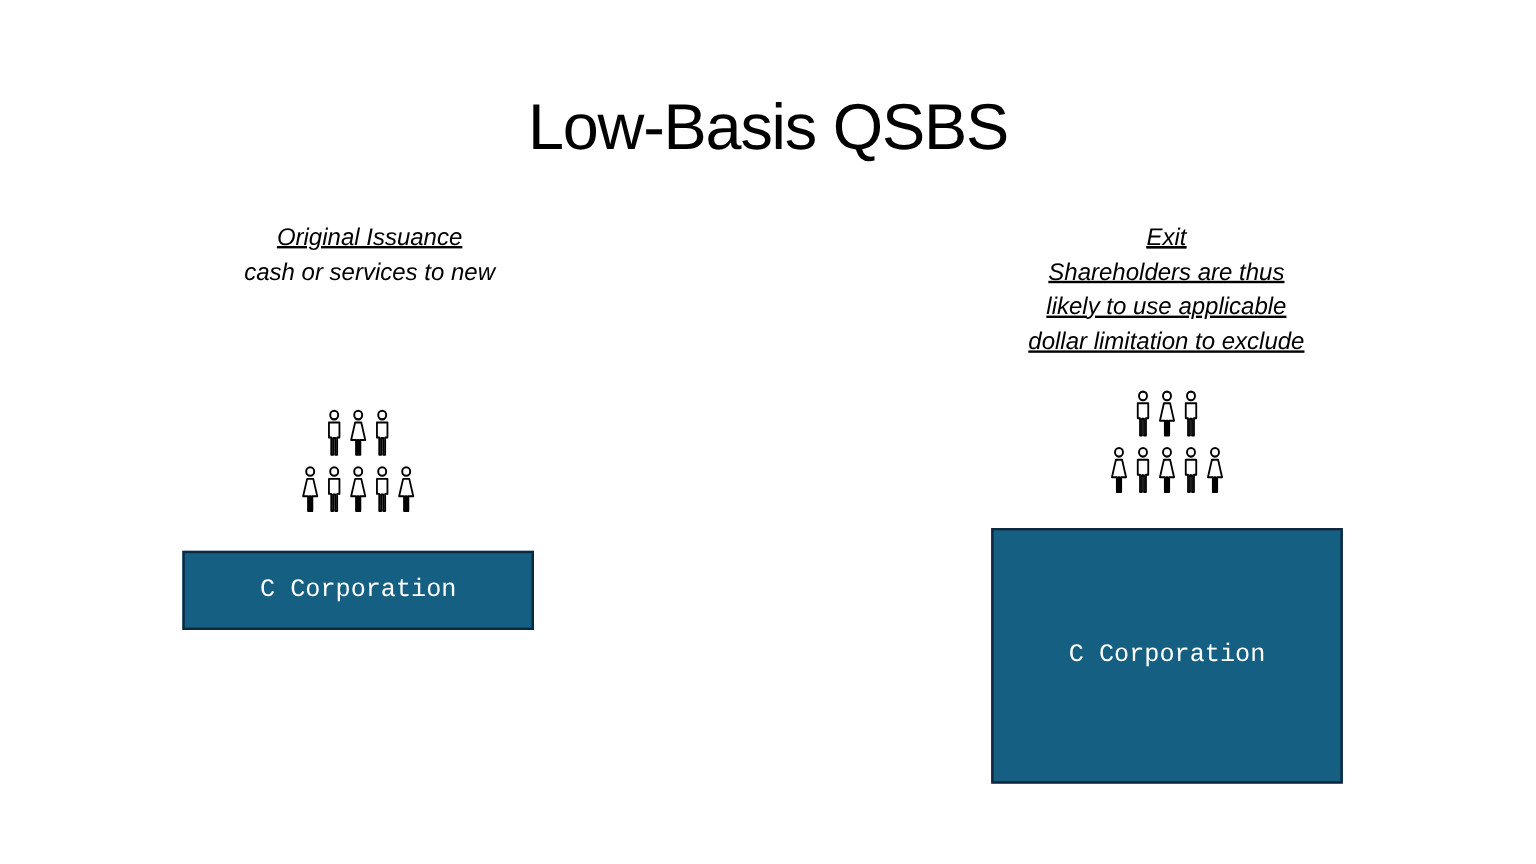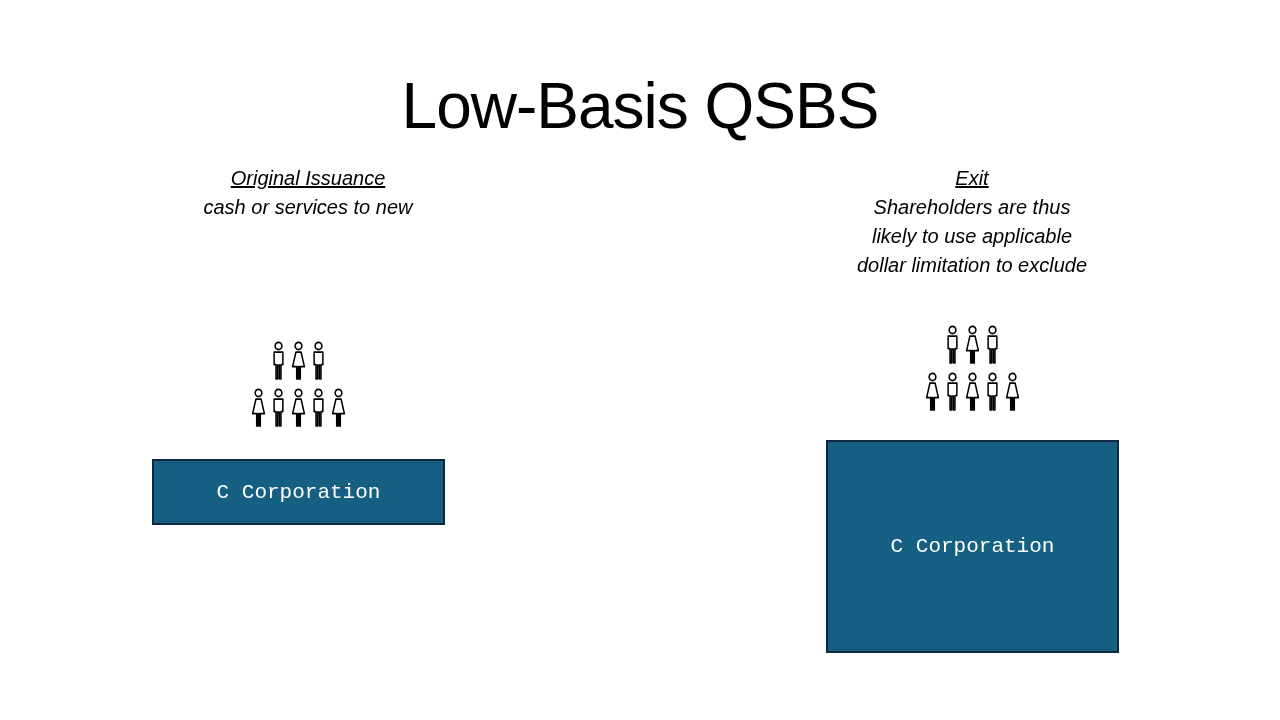--- a/index.html
+++ b/index.html
@@ -16,38 +16,38 @@
     color: var(--text, #000000);
     overflow: hidden;
   }
   .title {
     position: absolute;
     top: 72px;
     left: 0;
     right: 0;
     margin: 0;
     text-align: center;
-    font-size: 64px;
+    font-size: 54px;
     font-weight: 400;
     line-height: 68px;
     letter-spacing: -1px;
     color: var(--text, #000000);
   }
   .text-block {
     position: absolute;
-    top: 164px;
+    top: 184px;
     width: 320px;
     text-align: center;
     font-style: italic;
     font-size: 20px;
     line-height: 29px;
     color: var(--text, #000000);
   }
   .text-left  { left: 148px; }
-  .text-right { left: 812px; }
+  .text-right { left: 812px; text-decoration: underline; }
   .heading {
     text-decoration: underline;
   }
   .people {
     position: absolute;
     width: 130px;
     display: flex;
     flex-direction: column;
     align-items: center;
     gap: 6px;

